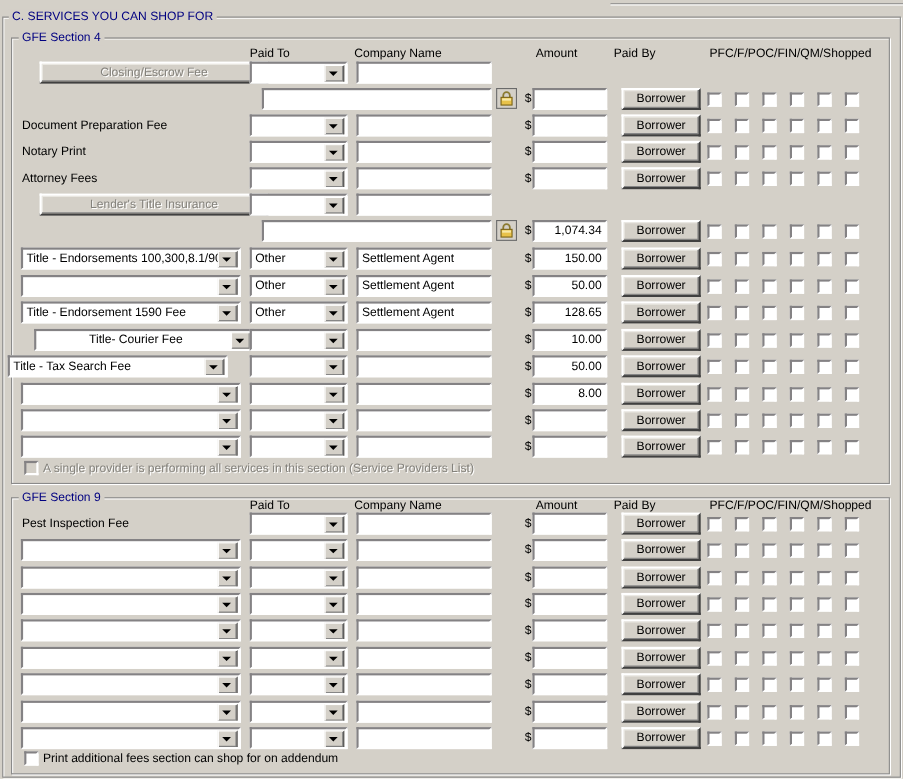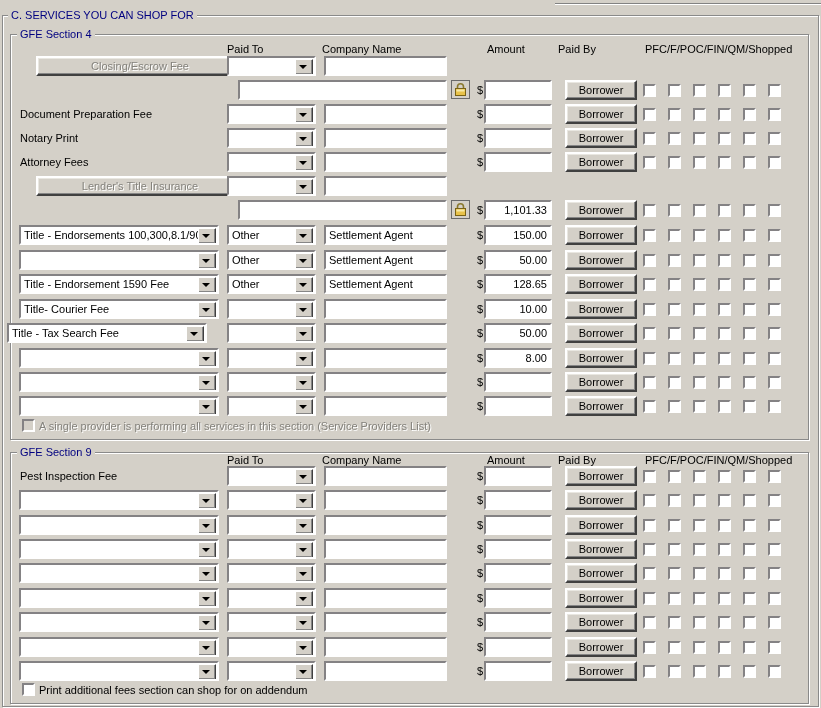--- a/index.html
+++ b/index.html
@@ -145,21 +145,21 @@
         <div>
           <div class="field" style="left: 238px; top: 200px; width: 209px;"></div>
           <div class="lockbox" style="left: 451px; top: 200px;">
             <svg width="15" height="15" viewBox="0 0 15 15">
               <path d="M4.5 7 V4.8 a3 3 0 0 1 6 0 V7" fill="none" stroke="#8a7a30" stroke-width="1.6"></path>
               <rect x="2.5" y="6.5" width="10" height="7" fill="#E8C24A" stroke="#7a6316"></rect>
               <rect x="3.5" y="7.5" width="8" height="2" fill="#f7e9a8" stroke="none"></rect>
             </svg>
           </div>
           <span class="lbl" style="left: 477px; top: 204px;">$</span>
-          <div class="field amount" style="left: 484px; top: 200px; width: 68px;">1,101.33</div>
+          <div class="field amount" style="left: 484px; top: 200px; width: 68px;">1,074.34</div>
           <div class="btn" style="left: 565px; top: 200px; width: 72px;">Borrower</div>
           <div class="checkbox" style="left: 643px; top: 204px;"></div>
           <div class="checkbox" style="left: 668px; top: 204px;"></div>
           <div class="checkbox" style="left: 693px; top: 204px;"></div>
           <div class="checkbox" style="left: 718px; top: 204px;"></div>
           <div class="checkbox" style="left: 743px; top: 204px;"></div>
           <div class="checkbox" style="left: 768px; top: 204px;"></div>
         </div>
         <div>
           <div class="combo" style="left: 19px; top: 225px; width: 200px;">
@@ -214,21 +214,21 @@
           <div class="field amount" style="left: 484px; top: 274px; width: 68px;">128.65</div>
           <div class="btn" style="left: 565px; top: 274px; width: 72px;">Borrower</div>
           <div class="checkbox" style="left: 643px; top: 278px;"></div>
           <div class="checkbox" style="left: 668px; top: 278px;"></div>
           <div class="checkbox" style="left: 693px; top: 278px;"></div>
           <div class="checkbox" style="left: 718px; top: 278px;"></div>
           <div class="checkbox" style="left: 743px; top: 278px;"></div>
           <div class="checkbox" style="left: 768px; top: 278px;"></div>
         </div>
         <div>
-          <div class="combo" style="left: 19px; top: 299px; width: 200px;">
+          <div class="combo" style="left: 31px; top: 299px; width: 200px; text-align: center;">
             <span class="ctext">Title- Courier Fee</span>
             <span class="arrow"></span>
           </div>
           <div class="combo" style="left: 227px; top: 299px; width: 89px;">
             <span class="ctext"></span>
             <span class="arrow"></span>
           </div>
           <div class="field" style="left: 324px; top: 299px; width: 123px;"></div>
           <span class="lbl" style="left: 477px; top: 303px;">$</span>
           <div class="field amount" style="left: 484px; top: 299px; width: 68px;">10.00</div>

